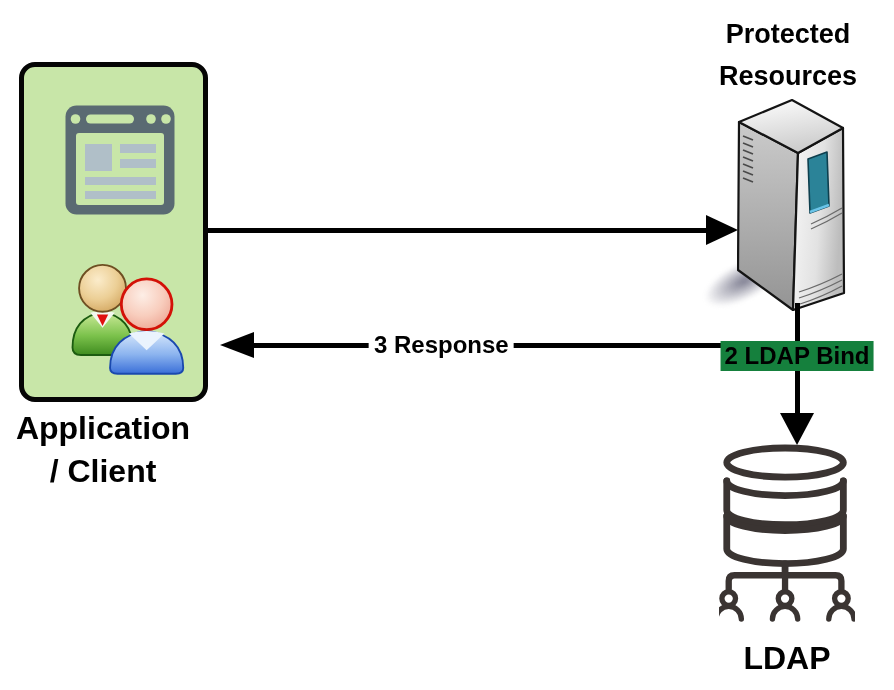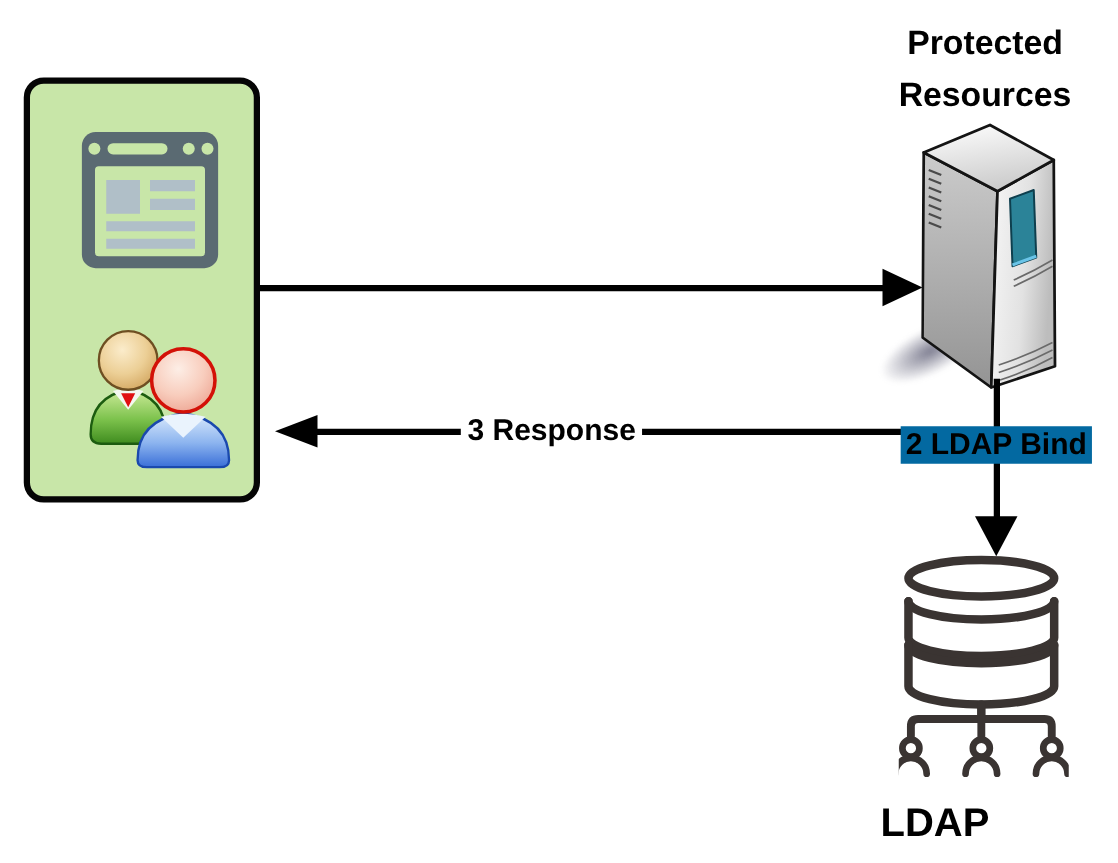--- a/index.html
+++ b/index.html
@@ -11,21 +11,21 @@
   .client-box{
     position:absolute;left:19px;top:62px;width:189px;height:340px;
     box-sizing:border-box;background:#c8e6a8;border:5px solid #050505;border-radius:16px;
   }
   .browser-svg{position:absolute;left:39px;top:36px;width:114px;height:114px;}
   .users-svg{position:absolute;left:41px;top:190px;width:122px;height:119px;}
   
   .label{position:absolute;font-weight:bold;text-align:center;}
   .app-label{left:0px;top:407px;width:206px;font-size:32px;line-height:43px;}
   .protected-label{left:668px;top:13px;width:240px;font-size:27px;line-height:42px;}
-  .ldap-label{left:648px;top:639px;width:200px;font-size:32px;line-height:38px;}
+  .ldap-label{left:687px;top:639px;width:200px;font-size:32px;line-height:38px;}
   
   .arrow-h{position:absolute;height:30px;}
   .arrow-request{left:208px;top:215px;width:530px;}
   .arrow-response{left:220px;top:286px;width:527px;margin-top:44px;}
   .hline{position:absolute;top:calc(50% - 2.5px);height:5px;background:#000;}
   .arrow-request .hline{left:0;right:26px;}
   .arrow-response .hline{left:28px;right:0;}
   .head-right{position:absolute;right:0;top:calc(50% - 15px);width:0;height:0;
     border-top:15px solid transparent;border-bottom:15px solid transparent;border-left:32px solid #000;}
   .head-left{position:absolute;left:0;top:calc(50% - 13px);width:0;height:0;
@@ -34,21 +34,21 @@
     position:absolute;left:42%;top:50%;transform:translate(-50%,-50%);
     background:#fff;padding:0 5px;font-weight:bold;font-size:24px;white-space:nowrap;
   }
   
   .arrow-v{position:absolute;left:780px;top:303px;width:34px;height:142px;}
   .vline{position:absolute;left:calc(50% - 2.5px);top:0;bottom:28px;width:5px;background:#000;}
   .head-down{position:absolute;bottom:0;left:calc(50% - 17px);width:0;height:0;
     border-left:17px solid transparent;border-right:17px solid transparent;border-top:32px solid #000;}
   .vedge-label{
     position:absolute;top:38px;left:50%;transform:translateX(-50%);
-    background:#0369a1;padding:1px 4px;font-weight:bold;font-size:24px;white-space:nowrap;
+    background:#15803d;padding:1px 4px;font-weight:bold;font-size:24px;white-space:nowrap;
   }
   
   .server-shadow{
     position:absolute;left:684px;top:251px;width:120px;height:60px;
     background:radial-gradient(ellipse 50% 42% at 50% 50%, rgba(104,104,126,0.85), rgba(104,104,126,0) 72%);
     transform:rotate(-27deg);filter:blur(2px);
   }
   .server-svg{position:absolute;left:737px;top:96px;width:112px;height:215px;}
   
   .db-svg{position:absolute;left:719px;top:443px;width:136px;height:179px;}
@@ -96,20 +96,24 @@
         </linearGradient>
       </defs>
       <path d="M8,96 Q8,64 40,58 Q72,64 72,96 Q72,104 63,104 L17,104 Q8,104 8,96 Z" fill="url(#greenBody)" stroke="#1c5c10" stroke-width="2"></path>
       <path d="M27,59 Q40,55 53,59 L40,75 Z" fill="#f4f8ef"></path>
       <path d="M34,61 L40,73 L46,61 Z" fill="#e01010"></path>
       <circle cx="40" cy="33" r="25" fill="url(#tanHead)" stroke="#6e4f22" stroke-width="2"></circle>
       <path d="M48,118 Q48,84 87,78 Q126,84 126,118 Q126,124 118,124 L56,124 Q48,124 48,118 Z" fill="url(#blueBody)" stroke="#1a49ae" stroke-width="2"></path>
       <path d="M68,81 Q87,76 106,81 L87,99 Z" fill="#eaf3fd"></path>
       <circle cx="87" cy="50" r="27" fill="url(#pinkHead)" stroke="#d31107" stroke-width="3"></circle>
     </svg>
+  </div>
+  <div class="label app-label">
+    <div>Application</div>
+    <div>/ Client</div>
   </div>
 
   <div class="arrow-h arrow-request">
     <div class="hline"></div>
     <div class="head-right"></div>
   </div>
 
   <div class="arrow-h arrow-response">
     <div class="hline"></div>
     <div class="head-left"></div>

